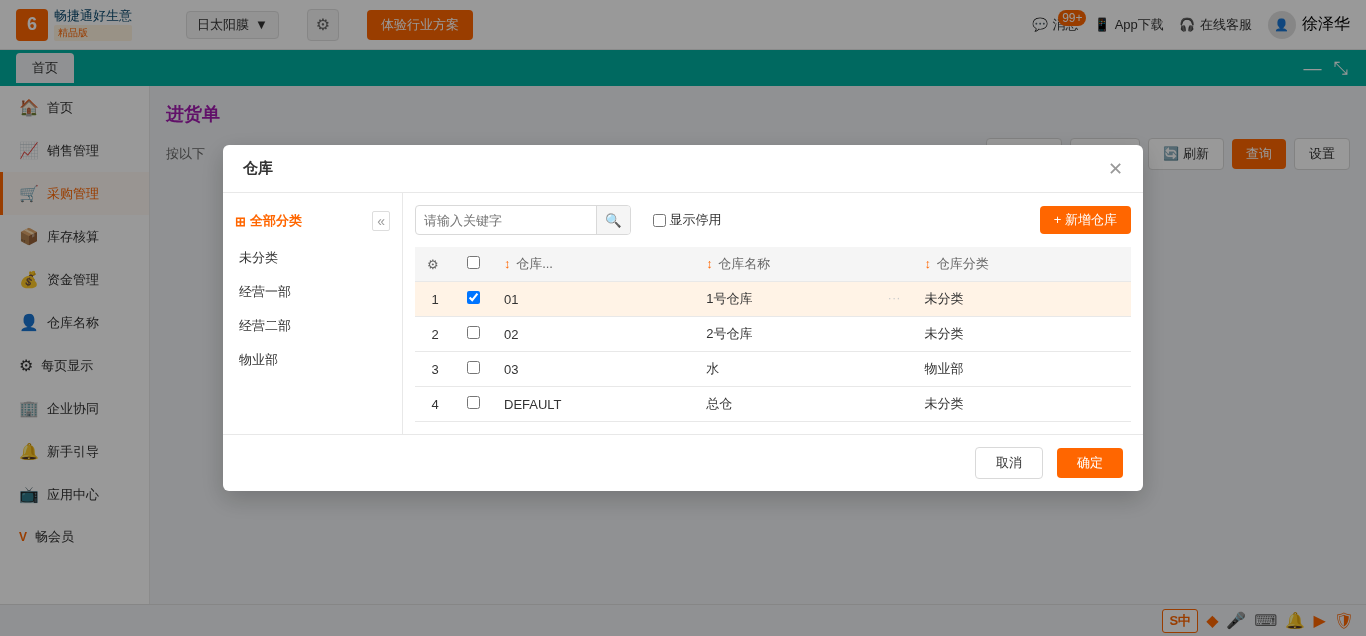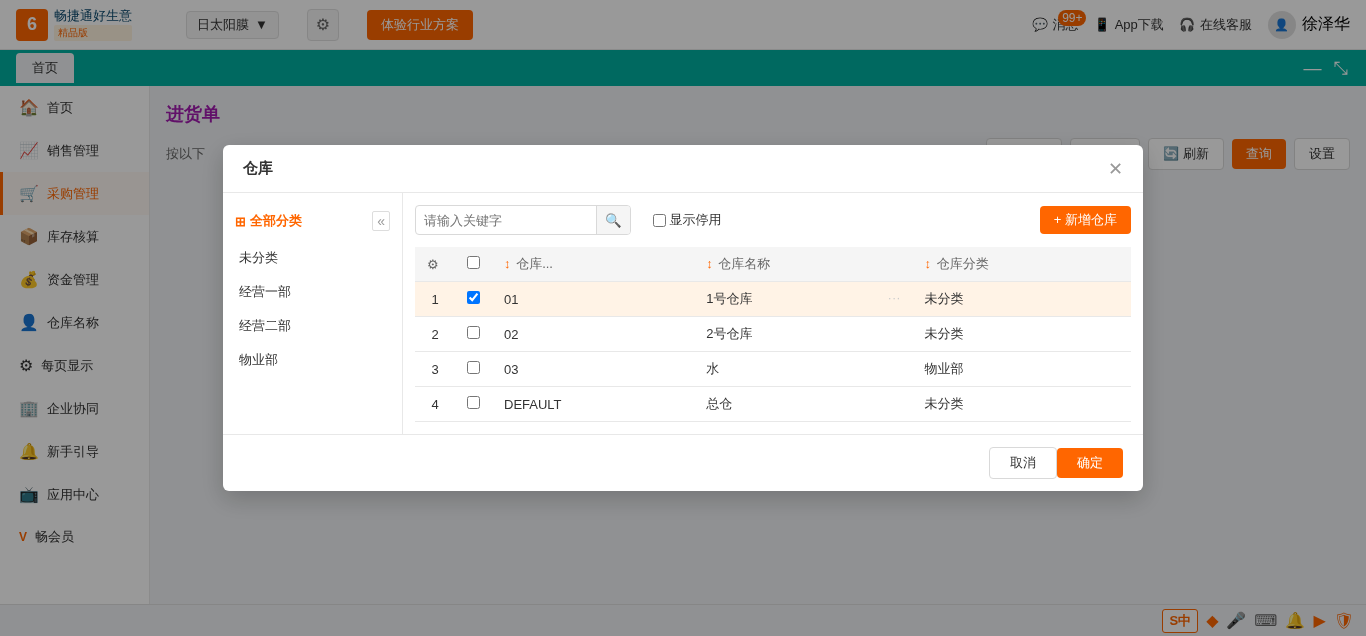--- a/index.html
+++ b/index.html
@@ -419,21 +419,21 @@
       font-size: 13px;
     }
 
     
     .modal-footer {
       display: flex;
       align-items: center;
       justify-content: flex-end;
       padding: 12px 20px;
       border-top: 1px solid #e8e8e8;
-      gap: 0;
+      gap: 14px;
     }
     .cancel-btn {
       background: white;
       border: 1px solid #d9d9d9;
       border-radius: 4px;
       padding: 6px 20px;
       font-size: 13px;
       cursor: pointer;
       color: #333;
     }

